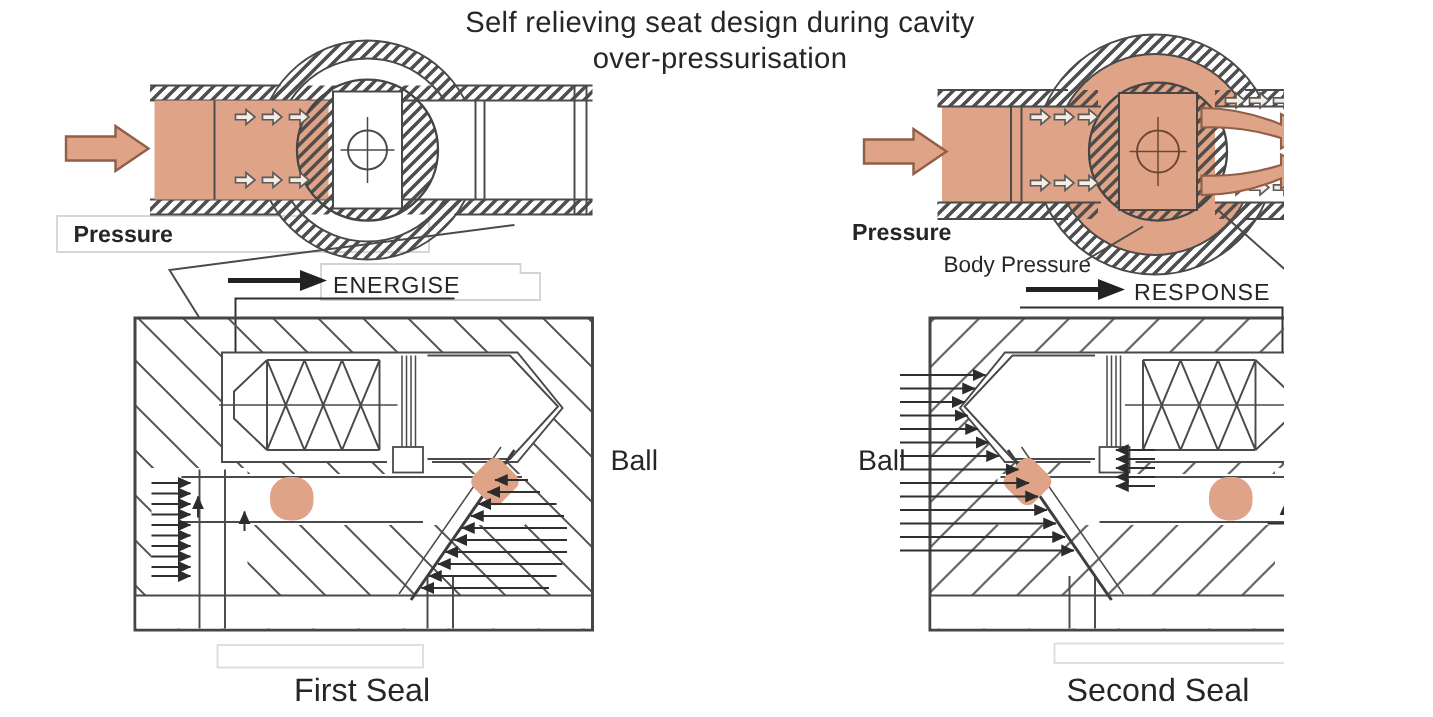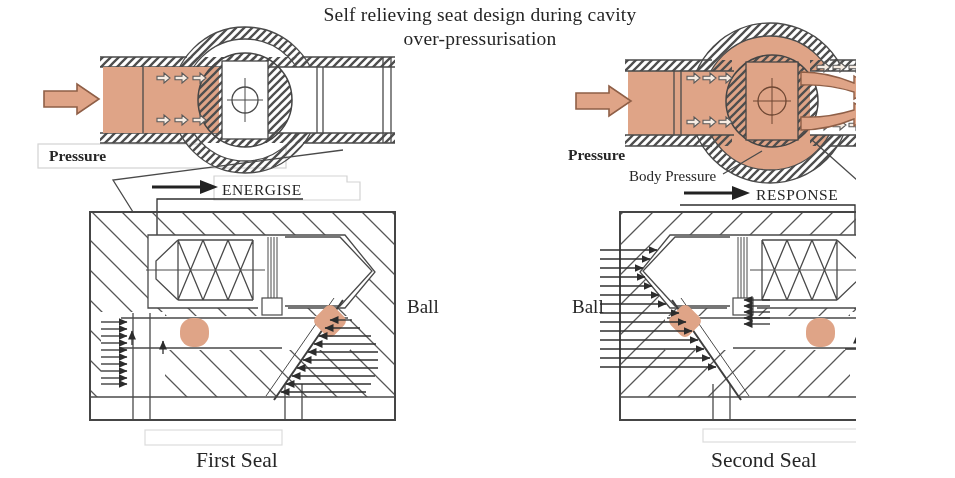--- a/index.html
+++ b/index.html
@@ -1,17 +1,17 @@
 <!DOCTYPE html>
 <html><head>
 <meta charset="utf-8">
 <style>
   html,body{margin:0;padding:0;background:#ffffff;}
   #stage{position:relative;width:856px;height:478px;background:#fff;overflow:hidden;
-         font-family:Liberation Serif, serif;}
+         font-family:Liberation Sans, sans-serif;}
   svg{position:absolute;left:0;top:0;}
   .s1{stroke:#4a4a4a;stroke-width:1.3;fill:none;}
   .sthin{stroke:#4a4a4a;stroke-width:1;fill:none;}
   .arr{stroke:#2f2f2f;stroke-width:1.3;fill:none;marker-end:url(#ah);}
   .arrbold{stroke:#222;stroke-width:3.2;fill:none;}
   .faint{stroke:#d3d3d3;stroke-width:1.2;fill:#ffffff;}
   .faint2{stroke:#dcdcdc;stroke-width:1.2;fill:none;}
   .txt{fill:#262626;}
   .title{font-size:19.5px;font-weight:500;letter-spacing:.2px;}
   .lblBold{font-size:15.5px;font-weight:bold;}

